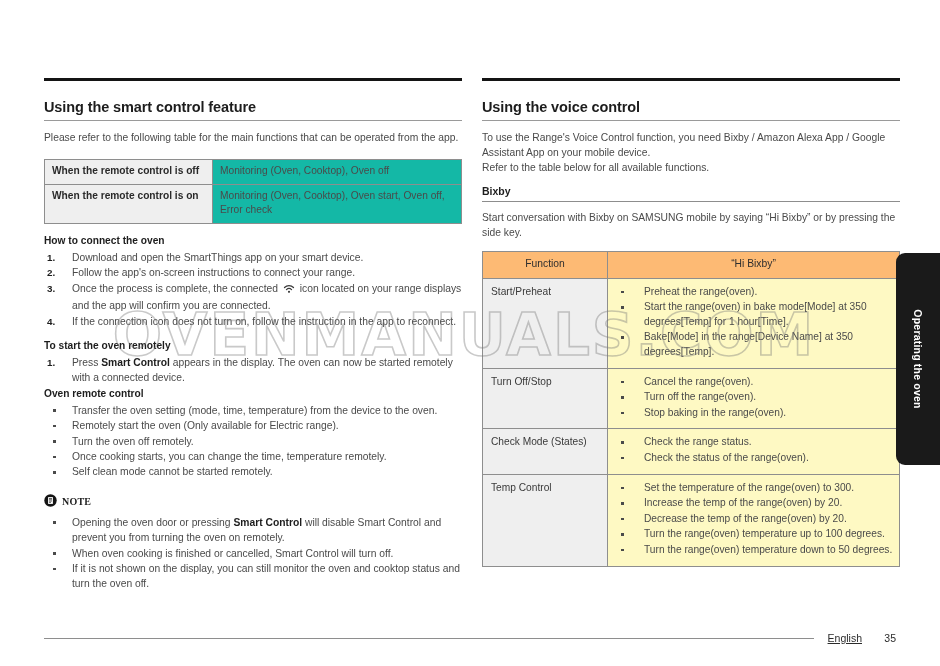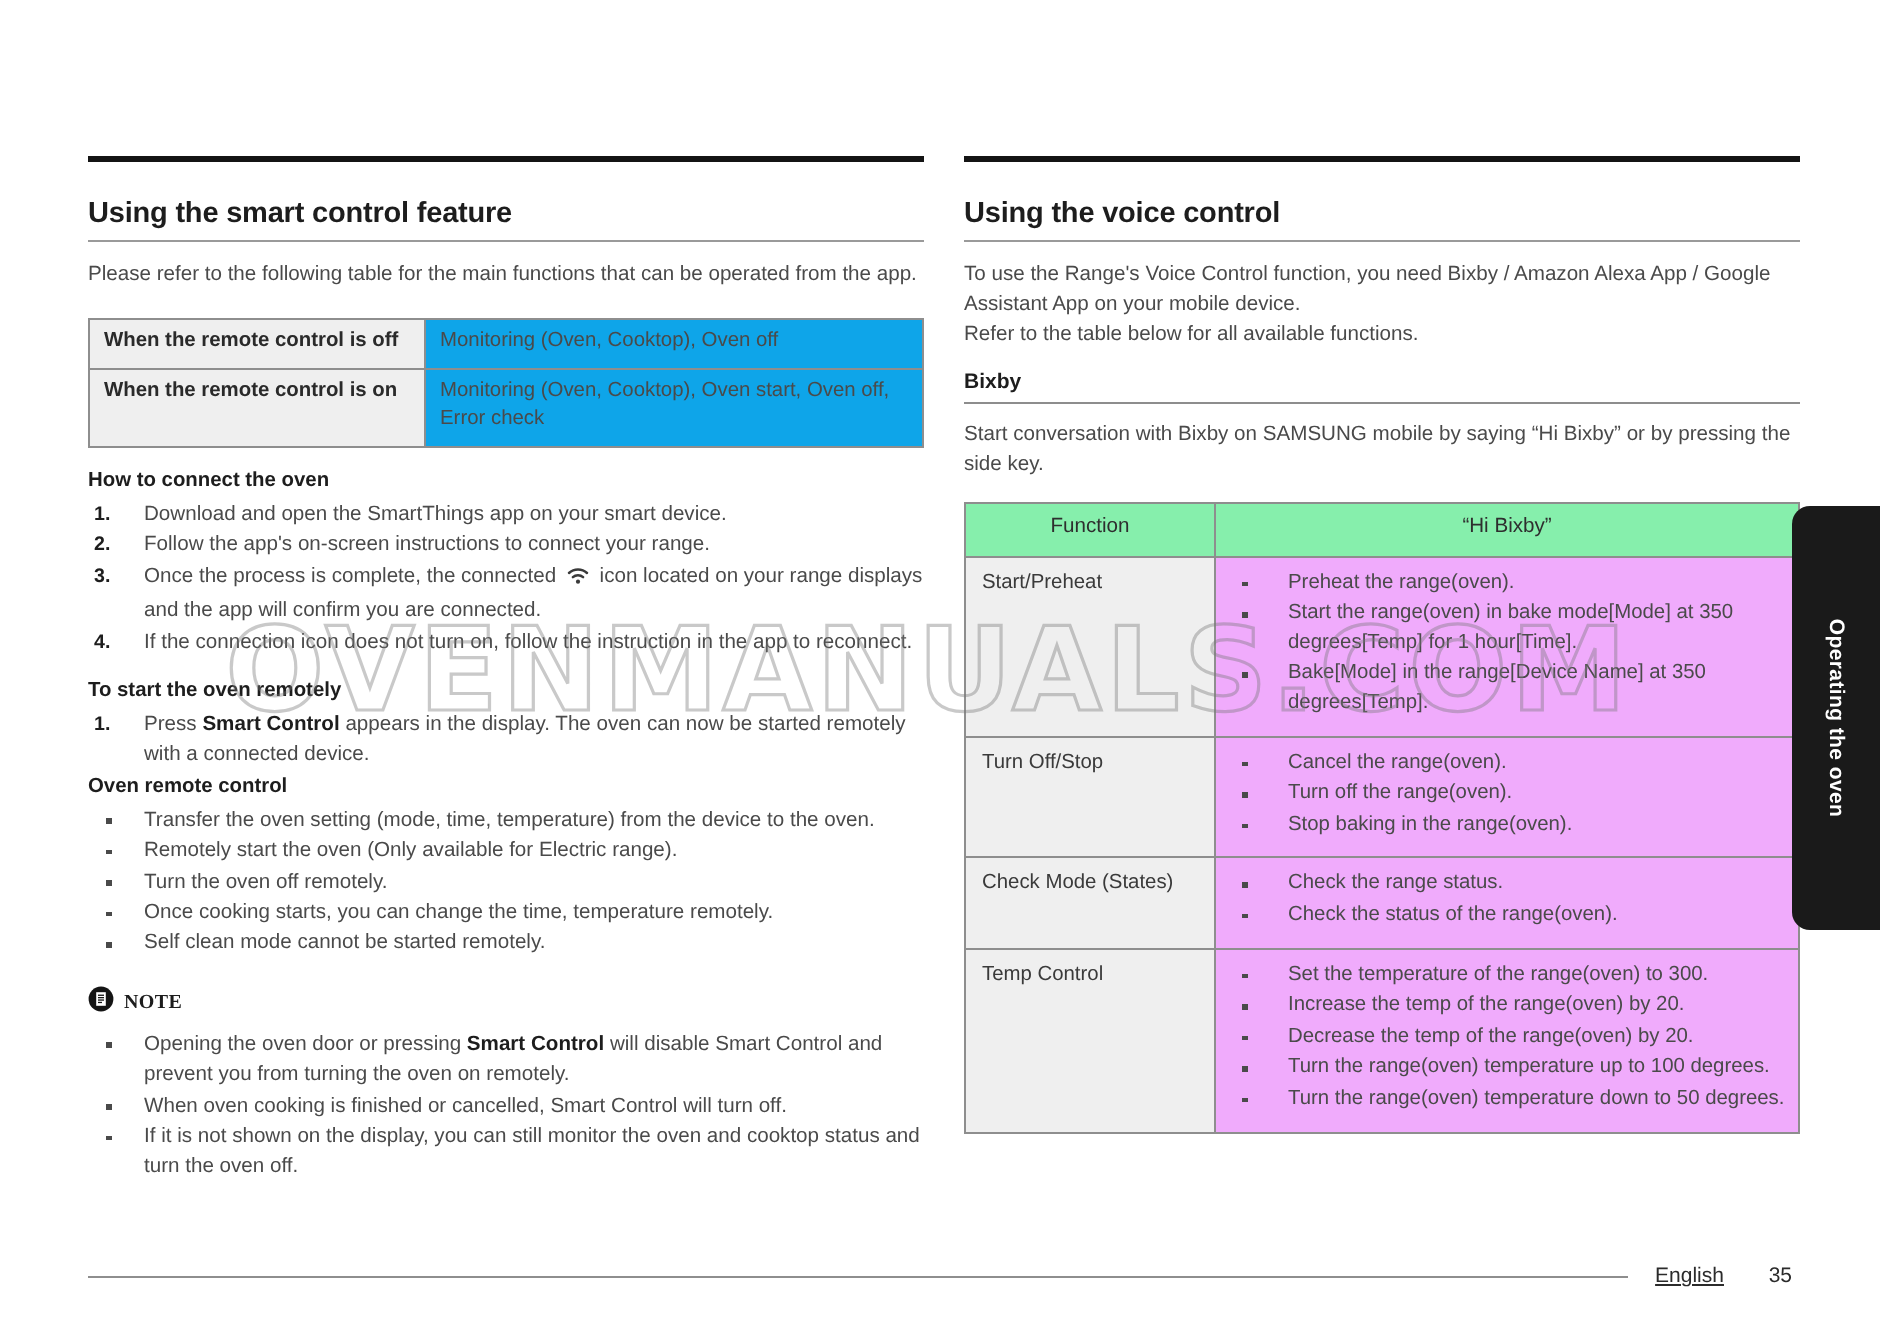--- a/index.html
+++ b/index.html
@@ -92,39 +92,39 @@
     font-size: 10.2px;
     line-height: 14.6px;
     color: #4a4a4a;
     padding: 4px 7px 5px 7px;
   }
   table.doc td.key {
     background: #efefef;
     color: #2a2a2a;
     font-weight: bold;
   }
-  table.doc td.val { background: #0ea5e9; }
+  table.doc td.val { background: #14b8a6; }
 
   
   table.bixby { margin-top: 2px; }
   table.bixby th {
-    background: #86efac;
+    background: #fdba74;
     text-align: center;
     color: #2e2e2e;
     font-size: 10.3px;
     padding: 5px 6px 6px 6px;
   }
   table.bixby td.fn {
     background: #efefef;
     color: #3a3a3a;
     font-weight: normal;
     padding: 6px 7px 7px 8px;
   }
   table.bixby td.ph {
-    background: #f0abfc;
+    background: #fef9c3;
     padding: 6px 6px 7px 0;
   }
   ul.dots {
     list-style: none;
     margin: 0;
     padding: 0;
   }
   ul.dots li {
     position: relative;
     padding-left: 36px;

